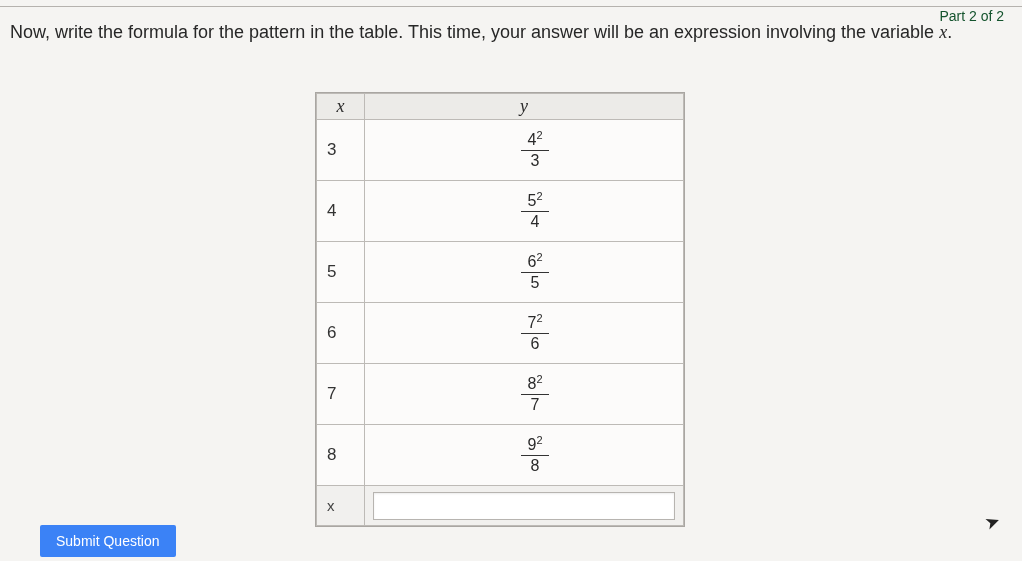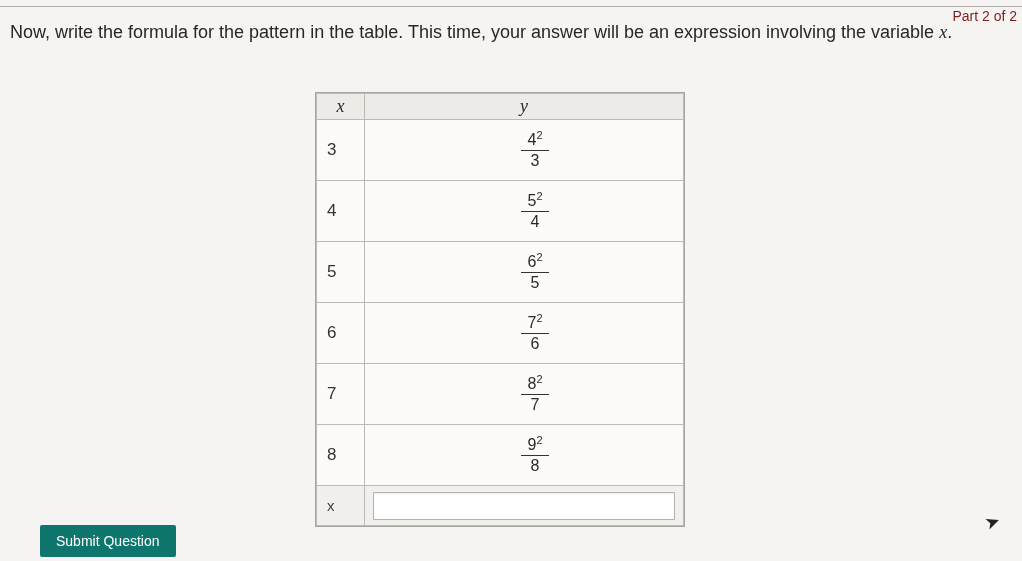--- a/index.html
+++ b/index.html
@@ -15,23 +15,23 @@
     .top-rule {
       border-top: 1px solid #b5b2ae;
       position: absolute;
       top: 6px;
       left: 0;
       right: 0;
     }
     .part-label {
       position: absolute;
       top: 8px;
-      right: 5px;
+      right: 18px;
       font-size: 14px;
-      color: #7f1d1d;
+      color: #14532d;
     }
     .prompt {
       position: absolute;
       top: 20px;
       left: 10px;
       right: 20px;
       font-size: 18px;
       line-height: 1.35;
       color: #272727;
     }
@@ -107,21 +107,21 @@
       border: 1px solid #b7b4b0;
       background: #fff;
       padding: 2px 6px;
       font-size: 14px;
       box-shadow: inset 0 1px 2px rgba(0,0,0,0.08);
     }
     .submit-btn {
       position: absolute;
       left: 40px;
       bottom: 4px;
-      background: #0f766e;
+      background: #3b82f6;
       color: #fff;
       border: none;
       padding: 8px 16px;
       font-size: 14px;
       border-radius: 2px;
       cursor: pointer;
     }
     .cursor-arrow {
       position: absolute;
       right: 22px;

